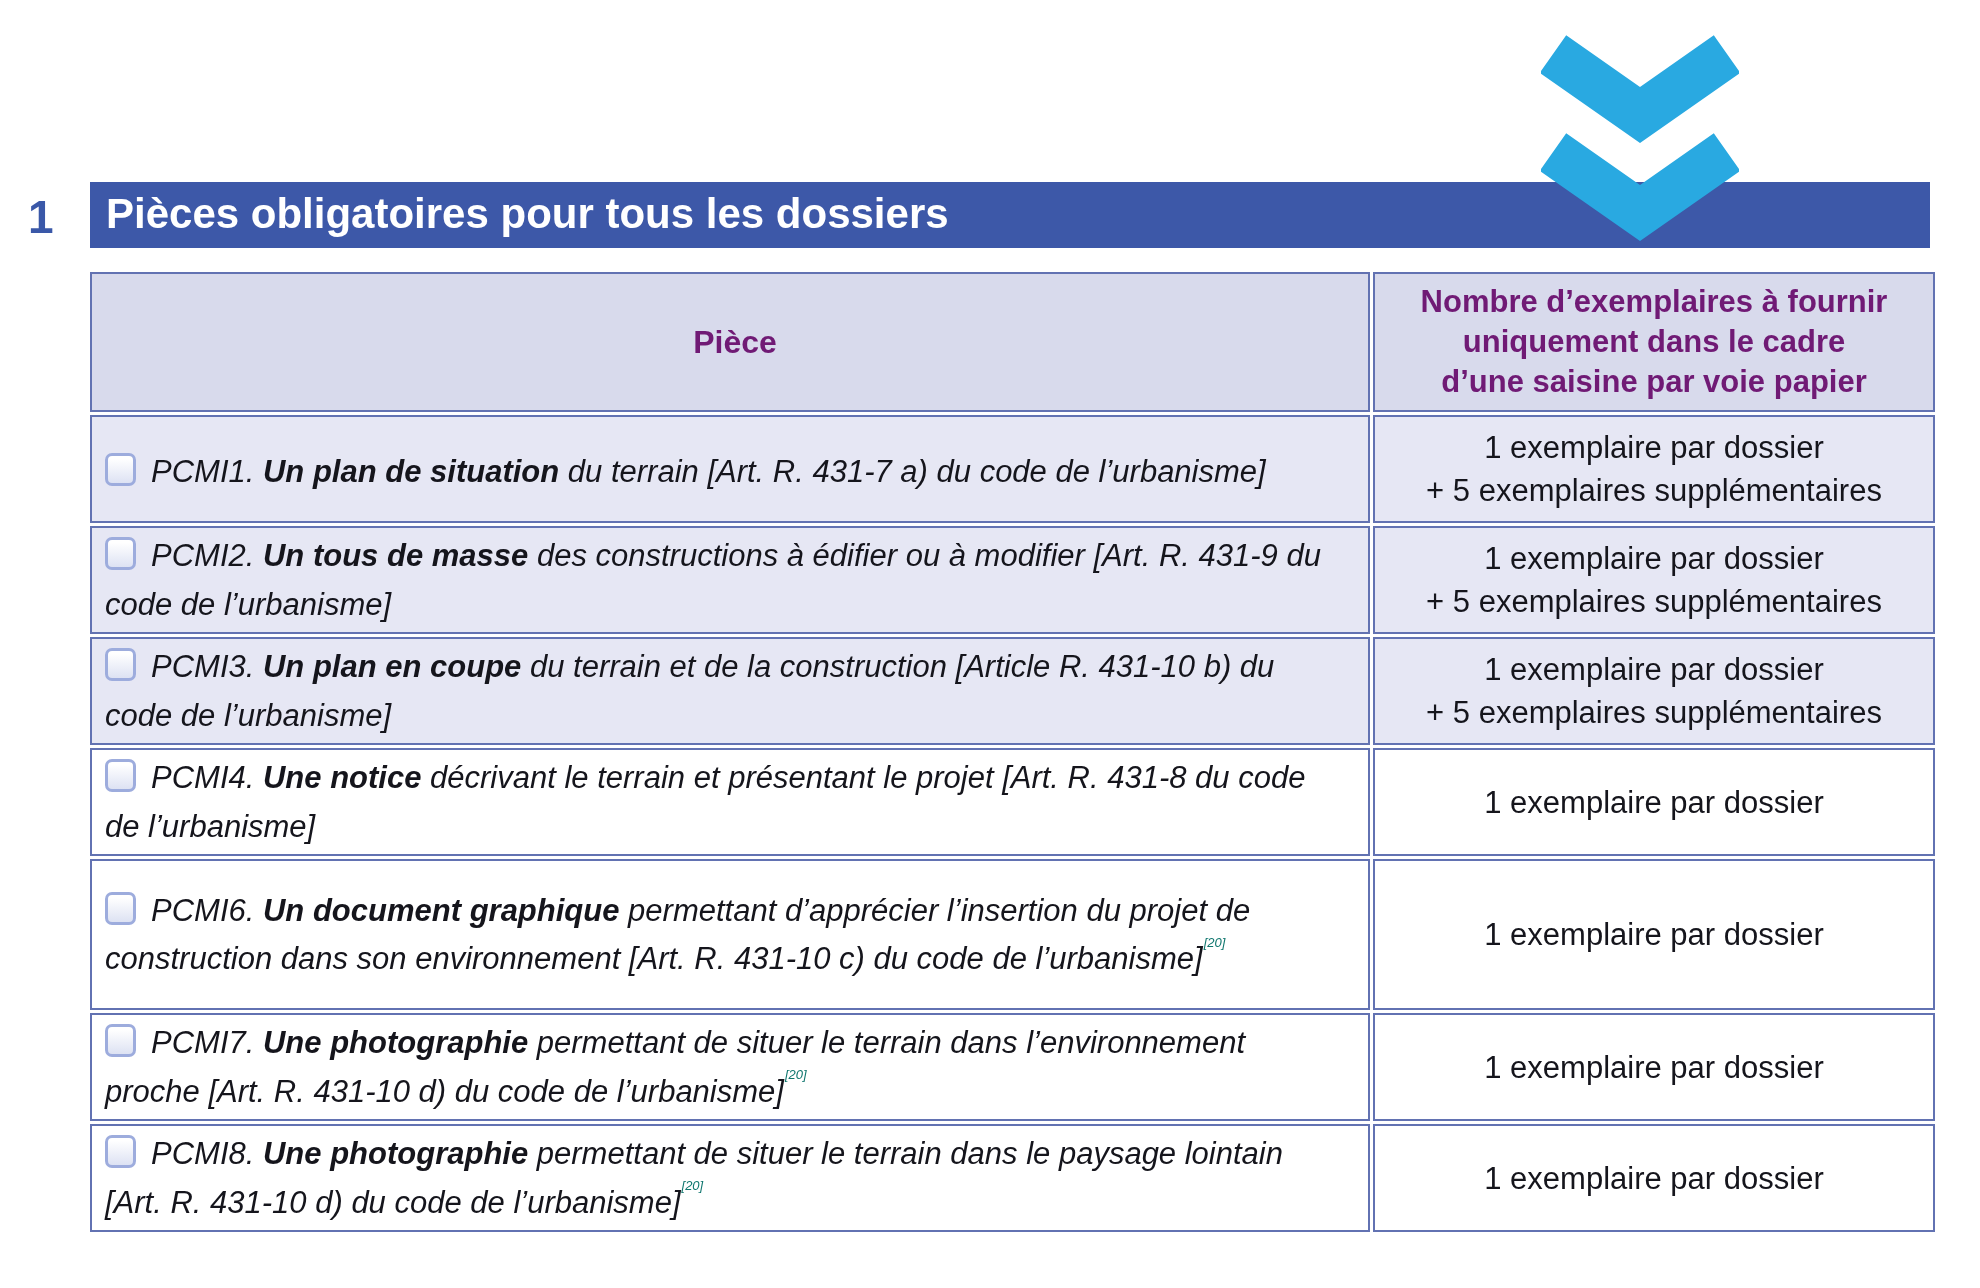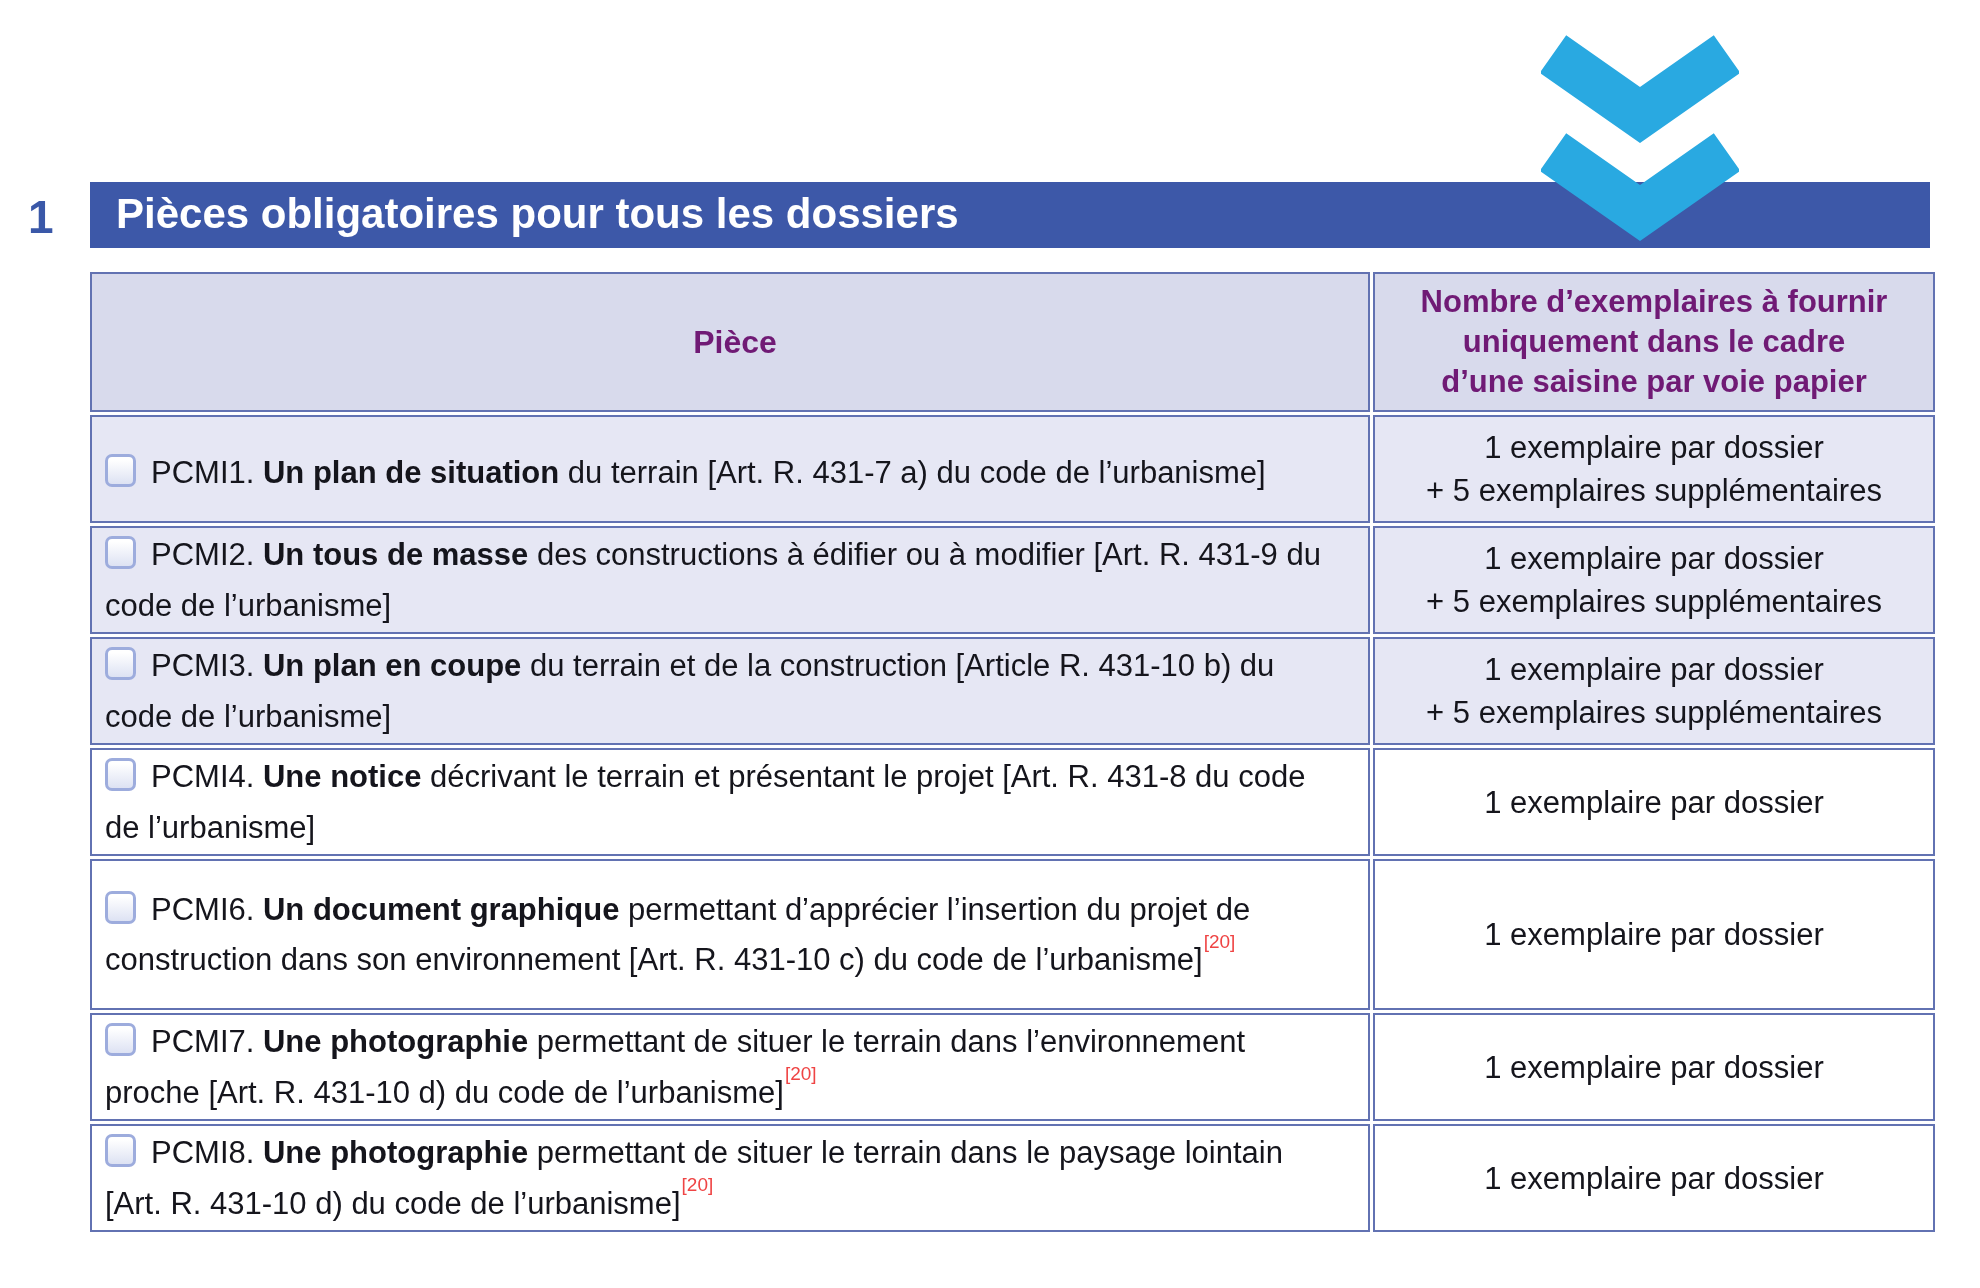--- a/index.html
+++ b/index.html
@@ -17,21 +17,21 @@
   
   .section-number {
     position: absolute; left: 28px; top: 186px;
     font-size: 46px; font-weight: bold; color: #3a58a8; line-height: 62px;
   }
   .header-bar {
     position: absolute; left: 90px; top: 182px;
     width: 1840px; height: 66px;
     background: #3d58a8;
     box-sizing: border-box;
-    padding-left: 26px;
+    padding-left: 16px;
     z-index: 1;
   }
   .header-bar .title {
     color: #ffffff; font-size: 42px; font-weight: bold; line-height: 64px;
     white-space: nowrap;
   }
 
   
   .table-wrap {
     position: absolute; left: 90px; top: 272px;
@@ -48,38 +48,39 @@
   th.col-copies { font-size: 31px; line-height: 40px; }
   th .hline { display: block; text-align: center; }
 
   tr.h2 td { height: 96px; }
   tr.h3 td { height: 139px; }
 
   td.piece-cell {
     font-size: 31px; line-height: 43px;
     padding: 4px 44px 4px 13px;
     text-align: left;
+    font-style: italic;
   }
   td.copies-cell {
     font-size: 31px; line-height: 43px;
     padding: 4px 4px; text-align: center;
   }
   tr.shaded td { background: #e6e7f4; }
   tr.plain  td { background: #ffffff; }
 
   .checkbox {
     display: inline-block; width: 25px; height: 27px;
     border: 3px solid #9dacdd; border-radius: 7px;
     background: linear-gradient(180deg, #ffffff 10%, #dde2f3 100%);
     vertical-align: -4px; margin-right: 15px;
     cursor: pointer;
   }
   .piece-text b { font-weight: bold; }
   sup.fnref {
-    font-size: 19px; color: #ef4444;
+    font-size: 13px; color: #0f766e;
     position: relative; top: -11px; margin-left: 1px;
     font-weight: normal;
   }
   .copies-line { display: block; }
 </style>
 </head>
 <body>
 
 <div class="chevron-wrap">
   <svg width="198" height="234" viewBox="0 0 198 234" xmlns="http://www.w3.org/2000/svg">

